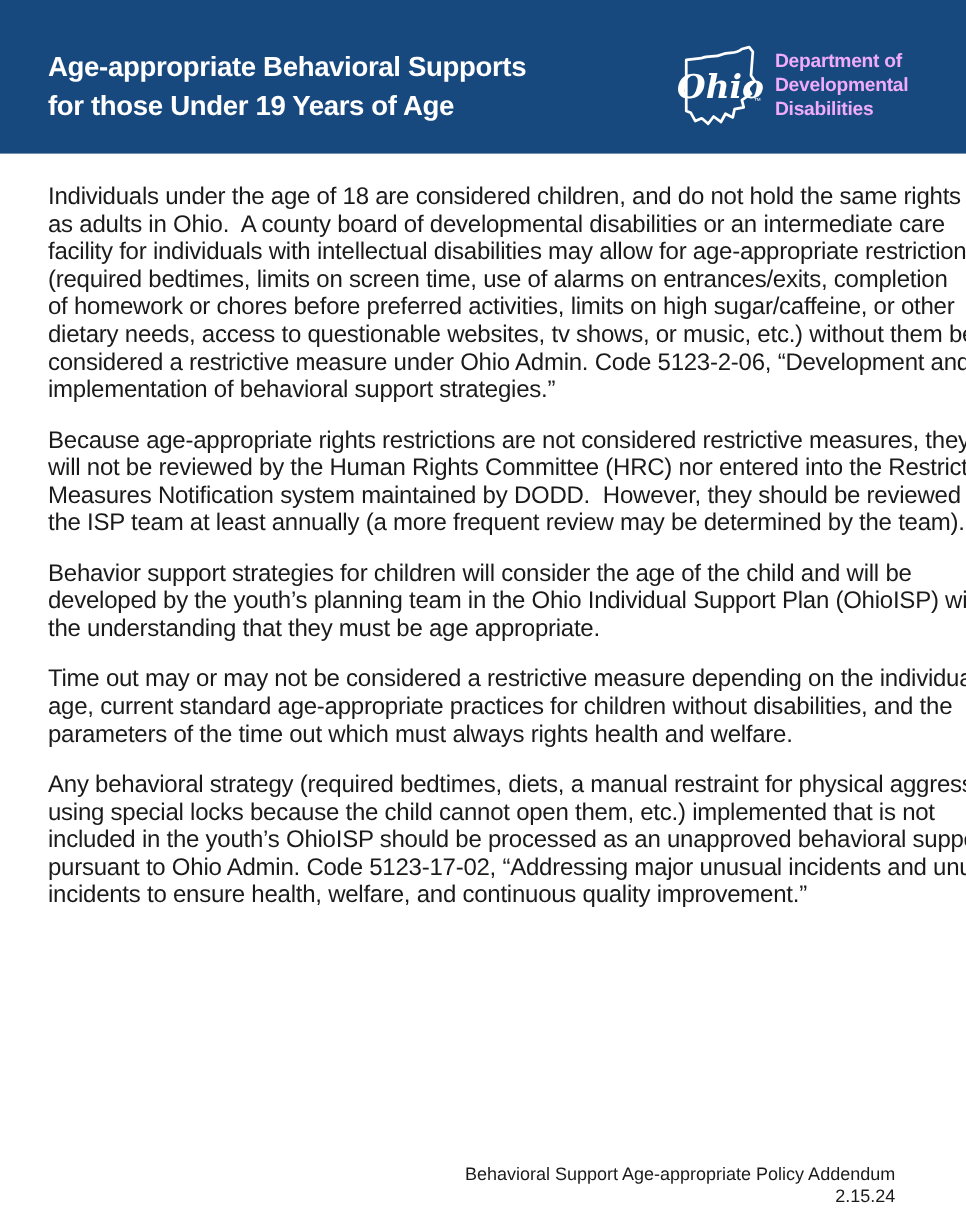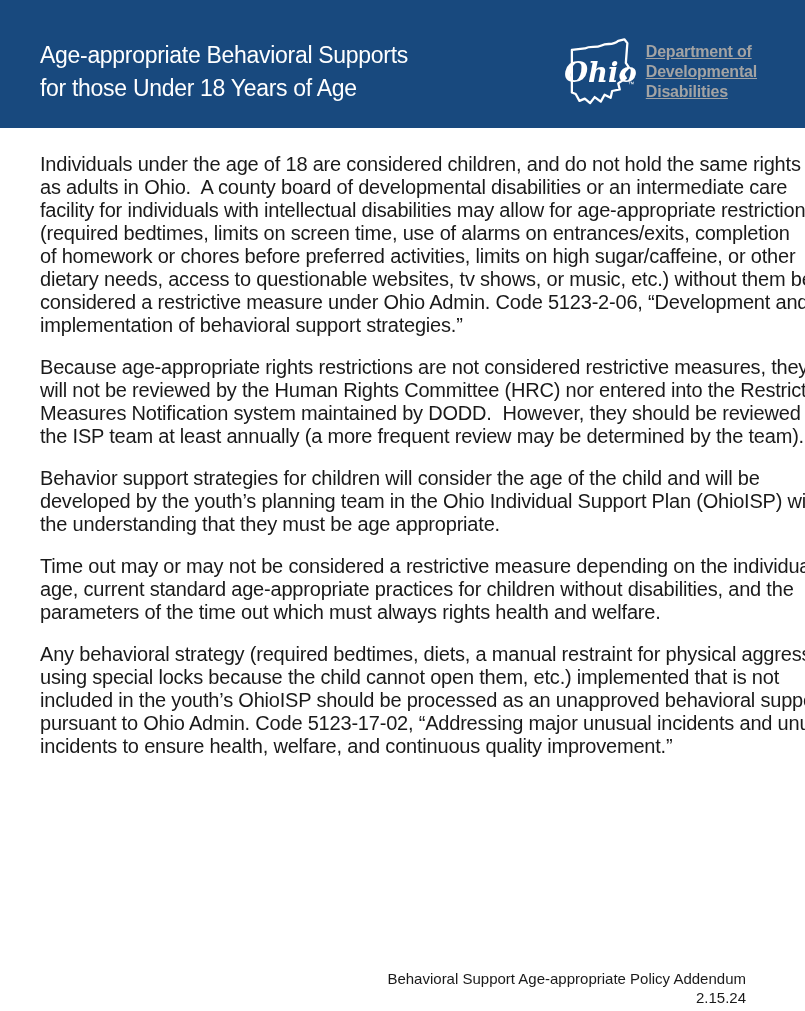--- a/index.html
+++ b/index.html
@@ -11,30 +11,29 @@
     margin: 0 auto;
   }
   .header-band {
     height: 128px;
     background: #18497E;
     display: flex; justify-content: space-between; align-items: center;
     padding: 16px 48px 0 40px;
     box-sizing: border-box;
   }
   .page-title {
-    color: #ffffff; font-weight: normal;
+    color: #ffffff; font-weight: bold;
     font-size: 23px; line-height: 33px;
     letter-spacing: -0.3px; white-space: nowrap;
   }
   .logo-block { display: flex; align-items: center; gap: 8px; }
   .agency-name {
-    color: #a3a3a3; font-weight: bold;
+    color: #f0abfc; font-weight: bold;
     font-size: 16px; line-height: 20px; letter-spacing: -0.2px;
     white-space: nowrap;
-    text-decoration: underline;
   }
   .content { padding: 25px 40px 0 40px; }
   .content p {
     margin: 0 0 19px 0;
     font-size: 20px; line-height: 23px;
     letter-spacing: -0.2px;
     color: #1A1A1A;
     white-space: pre; 
   }
   .footer-block {
@@ -45,21 +44,21 @@
   }
 </style>
 </head>
 <body>
 
 <div class="page">
 
   <div class="header-band">
     <div class="page-title">
       <div>Age-appropriate Behavioral Supports</div>
-      <div>for those Under 18 Years of Age</div>
+      <div>for those Under 19 Years of Age</div>
     </div>
 
     <div class="logo-block">
       <svg width="76" height="76" viewBox="0 0 100 100" aria-hidden="true">
         <path d="M13 21 L30 19 C38 15 44 19 52 15 C60 11 66 16 74 9 L82 7 L86 12 L84 38 L88 44 L80 52 L84 58 L74 65 L76 73 L66 75 L64 84 L56 80 L51 89 L43 83 L37 91 L30 85 L23 88 L18 79 L13 77 Z" fill="none" stroke="#ffffff" stroke-width="3" stroke-linejoin="round"></path>
         <text x="3" y="63" font-size="36" font-style="italic" font-weight="bold" fill="#ffffff" font-family="'DejaVu Serif', serif">Ohio</text>
         <text x="87" y="68" font-size="8" fill="#ffffff">™</text>
       </svg>
       <div class="agency-name">
         <div>Department of</div>

